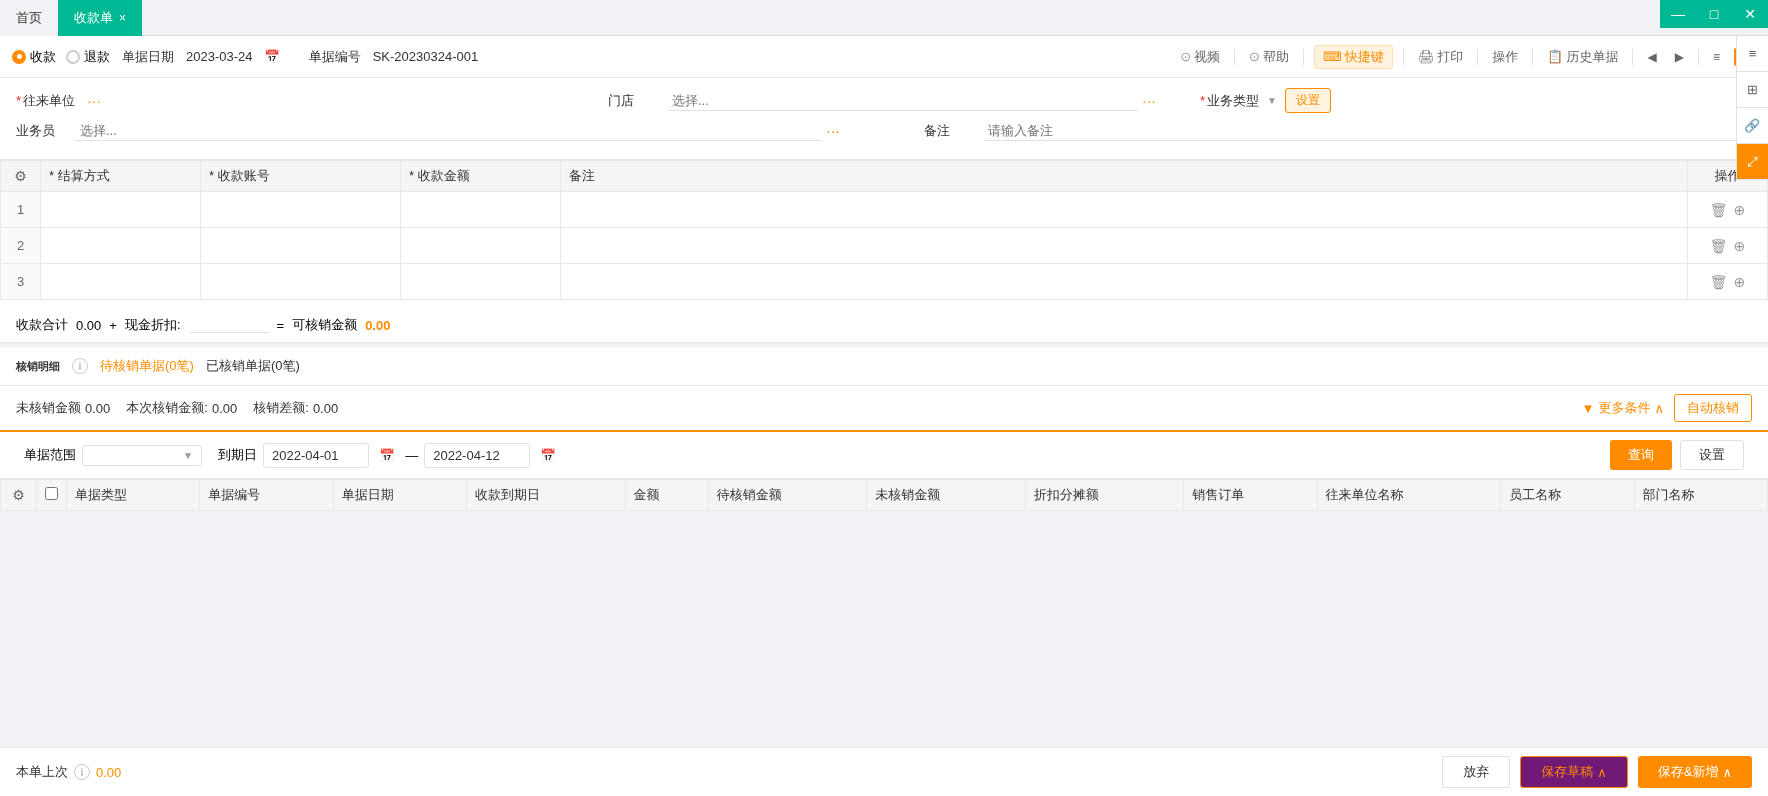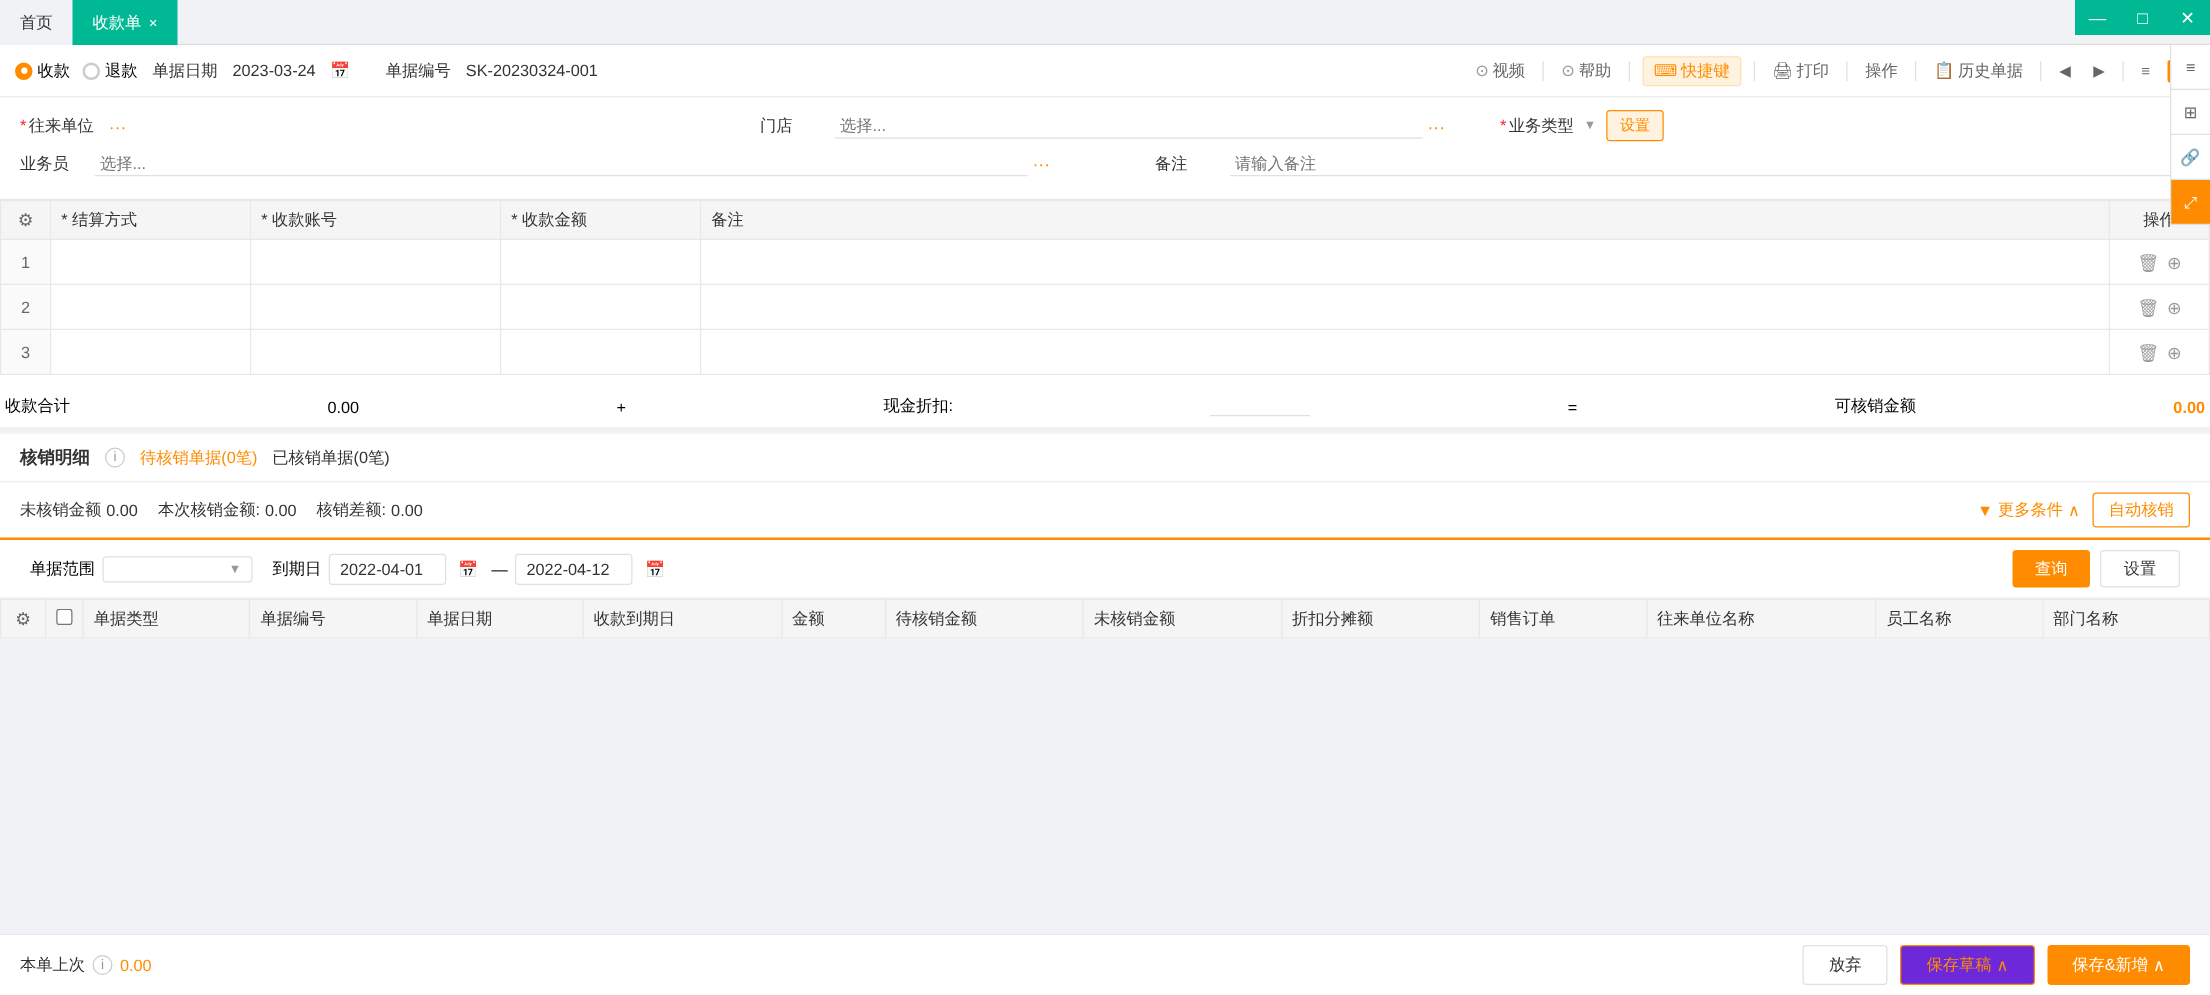--- a/index.html
+++ b/index.html
@@ -73,37 +73,37 @@
     }
     .data-table td input {
       width: 100%; height: 100%; border: none; outline: none;
       padding: 4px 8px; background: transparent;
     }
     .action-icons { display: flex; align-items: center; gap: 6px; padding: 0 8px; justify-content: center; }
     .action-icon { cursor: pointer; color: #999; font-size: 14px; }
 
     
     .summary-row {
-      display: flex; align-items: center; justify-content: space-between;
-      padding: 8px 4px; background: #fff; gap: 8px;
+      display: flex; align-items: center; justify-content: flex-start;
+      padding: 8px 16px; background: #fff; gap: 8px;
       border-bottom: 1px solid #e8e8e8;
     }
     .summary-highlight { color: #ff8c00; font-weight: bold; }
     .summary-input {
       border: none; border-bottom: 1px solid #e0e0e0;
       width: 80px; outline: none; text-align: center;
     }
 
     
     .section-header {
       display: flex; align-items: center; gap: 12px;
       padding: 10px 16px; background: #fff;
       border-bottom: 1px solid #e8e8e8;
     }
-    .section-title { font-size: 14px; font-weight: bold; color: #333; }
+    .section-title { font-size: 11px; font-weight: bold; color: #333; }
     .info-icon {
       width: 16px; height: 16px; border-radius: 50%;
       border: 1px solid #ccc; color: #999; font-size: 11px;
       display: inline-flex; align-items: center; justify-content: center;
       cursor: pointer;
     }
     .tab-link { color: #ff8c00; cursor: pointer; }
 
     .stats-row {
       display: flex; align-items: center; gap: 16px;
@@ -123,21 +123,21 @@
       border-bottom: 1px solid #e8e8e8;
     }
     .search-field { display: flex; align-items: center; gap: 6px; }
     .search-select {
       border: 1px solid #e0e0e0; padding: 4px 8px; border-radius: 3px;
       min-width: 120px; outline: none; color: #333;
       display: flex; align-items: center; gap: 4px; cursor: pointer;
     }
     .date-input {
       border: 1px solid #e0e0e0; padding: 4px 8px; border-radius: 3px;
-      width: 94px; outline: none; color: #333;
+      width: 106px; outline: none; color: #333;
     }
     .query-btn {
       background: #ff8c00; color: #fff; border: none;
       padding: 5px 18px; border-radius: 3px; cursor: pointer;
     }
     .settings-btn {
       background: #fff; border: 1px solid #e0e0e0; color: #333;
       padding: 5px 18px; border-radius: 3px; cursor: pointer;
     }
     .btn-group-right { margin-left: auto; display: flex; gap: 8px; }
@@ -157,21 +157,21 @@
       border-top: 1px solid #e8e8e8;
       position: fixed; bottom: 0; width: 100%;
     }
     .footer-left { display: flex; align-items: center; gap: 6px; color: #333; }
     .footer-right { margin-left: auto; display: flex; gap: 10px; }
     .btn-abandon {
       background: #fff; border: 1px solid #e0e0e0; color: #333;
       padding: 6px 20px; border-radius: 3px; cursor: pointer; font-size: 13px;
     }
     .btn-save-draft {
-      background: #6d28d9; border: 1px solid #ff8c00; color: #ff8c00;
+      background: #701a75; border: 1px solid #ff8c00; color: #ff8c00;
       padding: 6px 20px; border-radius: 3px; cursor: pointer; font-size: 13px;
       display: flex; align-items: center; gap: 4px;
     }
     .btn-save-new {
       background: #ff8c00; border: none; color: #fff;
       padding: 6px 20px; border-radius: 3px; cursor: pointer; font-size: 13px;
       display: flex; align-items: center; gap: 4px;
     }
 
     

